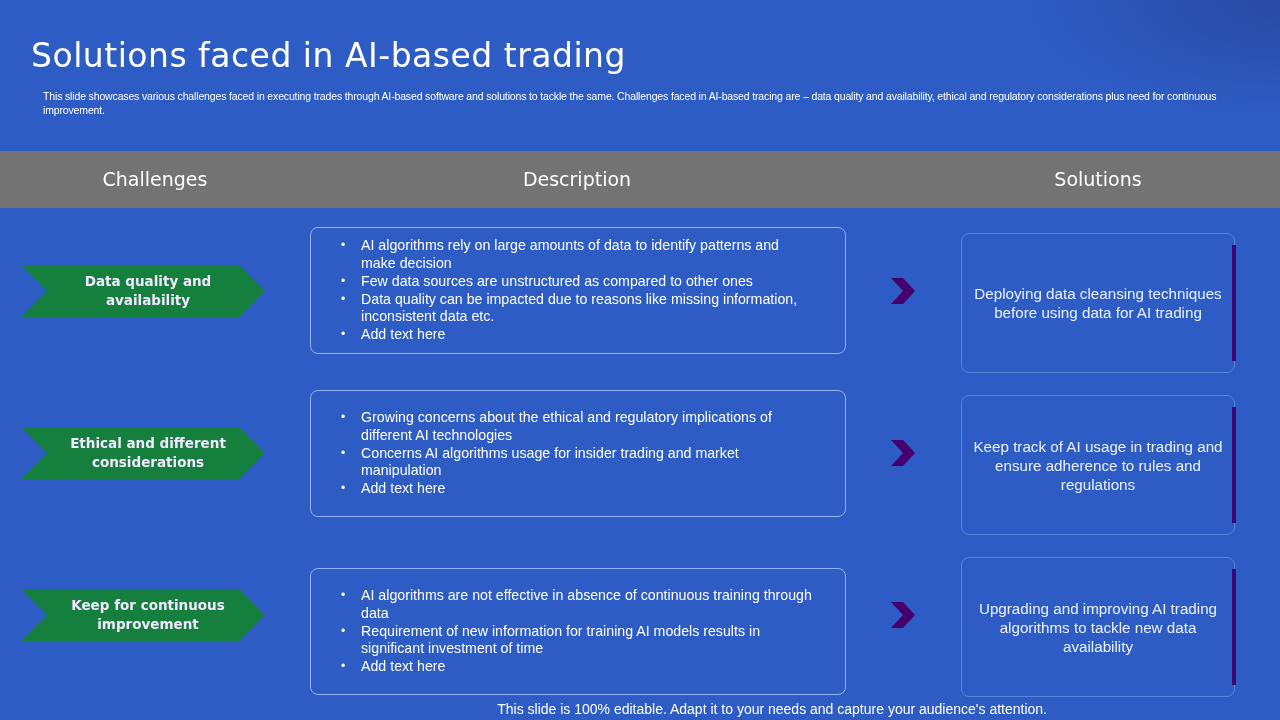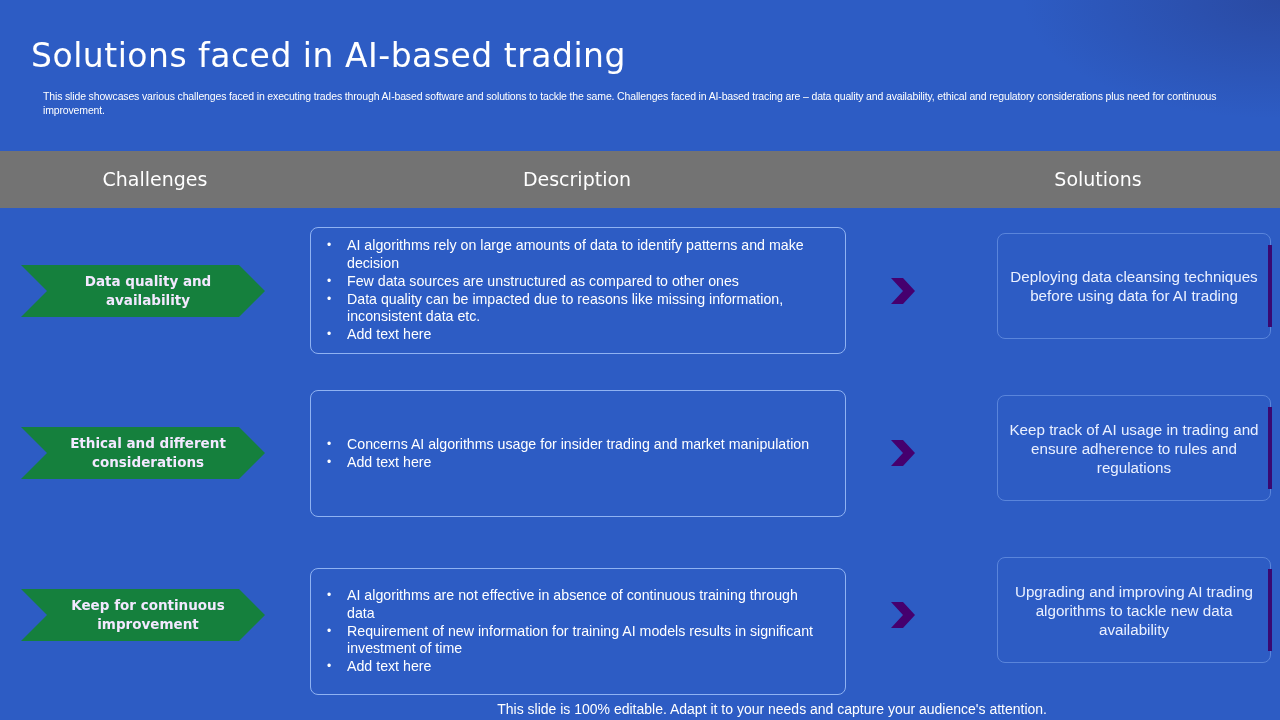--- a/index.html
+++ b/index.html
@@ -48,39 +48,38 @@
       padding: 0 30px 0 40px;
     }
     .challenge span {
       font-family: "DejaVu Sans", sans-serif; font-weight: bold;
       font-size: 13.5px; line-height: 19px; text-align: center; color: #f3e8ff;
     }
     .desc-box {
       position: absolute; left: 310px; width: 536px; height: 127px;
       border: 1px solid #8fb2f2; border-radius: 8px;
       display: flex; align-items: center;
-      padding-left: 16px; padding-right: 30px;
+      padding-left: 30px; padding-right: 30px;
     }
     .desc-box ul { list-style: none; }
     .desc-box li {
       position: relative; padding-left: 20px;
       font-size: 14.2px; line-height: 17.7px; color: #ffffff;
     }
     .desc-box li::before {
       content: "\2022"; position: absolute; left: 0; top: 0; font-size: 12px;
     }
     .chevron {
       position: absolute; left: 891px; width: 24px; height: 26px;
     }
     .sol-box {
-      position: absolute; left: 961px; width: 274px; height: 106px;
+      position: absolute; left: 961px; width: 274px; height: 140px;
       border: 1px solid #5a85db; border-radius: 8px;
       display: flex; align-items: center; justify-content: center;
       padding: 0 4px;
-      margin-left: 36px;
     }
     .sol-bar {
       position: absolute; right: -2px; top: 11px; bottom: 11px; width: 4px;
       background: #3a0870;
     }
     .sol-box span {
       font-size: 15.2px; line-height: 19px; text-align: center; color: #eaf0ff;
     }
     .footer {
       position: absolute; left: 0; top: 701px; width: 1047px; text-align: right;
@@ -121,20 +120,21 @@
     <span>Deploying data cleansing techniques before using data for AI trading</span>
   </div>
 </div>
 
 <div class="row" style="top:0;">
   <div class="challenge" style="top:427px;">
     <span>Ethical and different considerations</span>
   </div>
   <div class="desc-box" style="top:390px;">
     <ul>
+      <li>Growing concerns about the ethical and regulatory implications of different AI technologies</li>
       <li>Concerns AI algorithms usage for insider trading and market manipulation</li>
       <li>Add text here</li>
     </ul>
   </div>
   <svg class="chevron" style="top:440px;" viewBox="0 0 24 26">
     <polygon points="0,0 12,0 24,13 12,26 0,26 12,13" fill="#45006e"></polygon>
   </svg>
   <div class="sol-box" style="top:395px;">
     <div class="sol-bar"></div>
     <span>Keep track of AI usage in trading and ensure adherence to rules and regulations</span>

